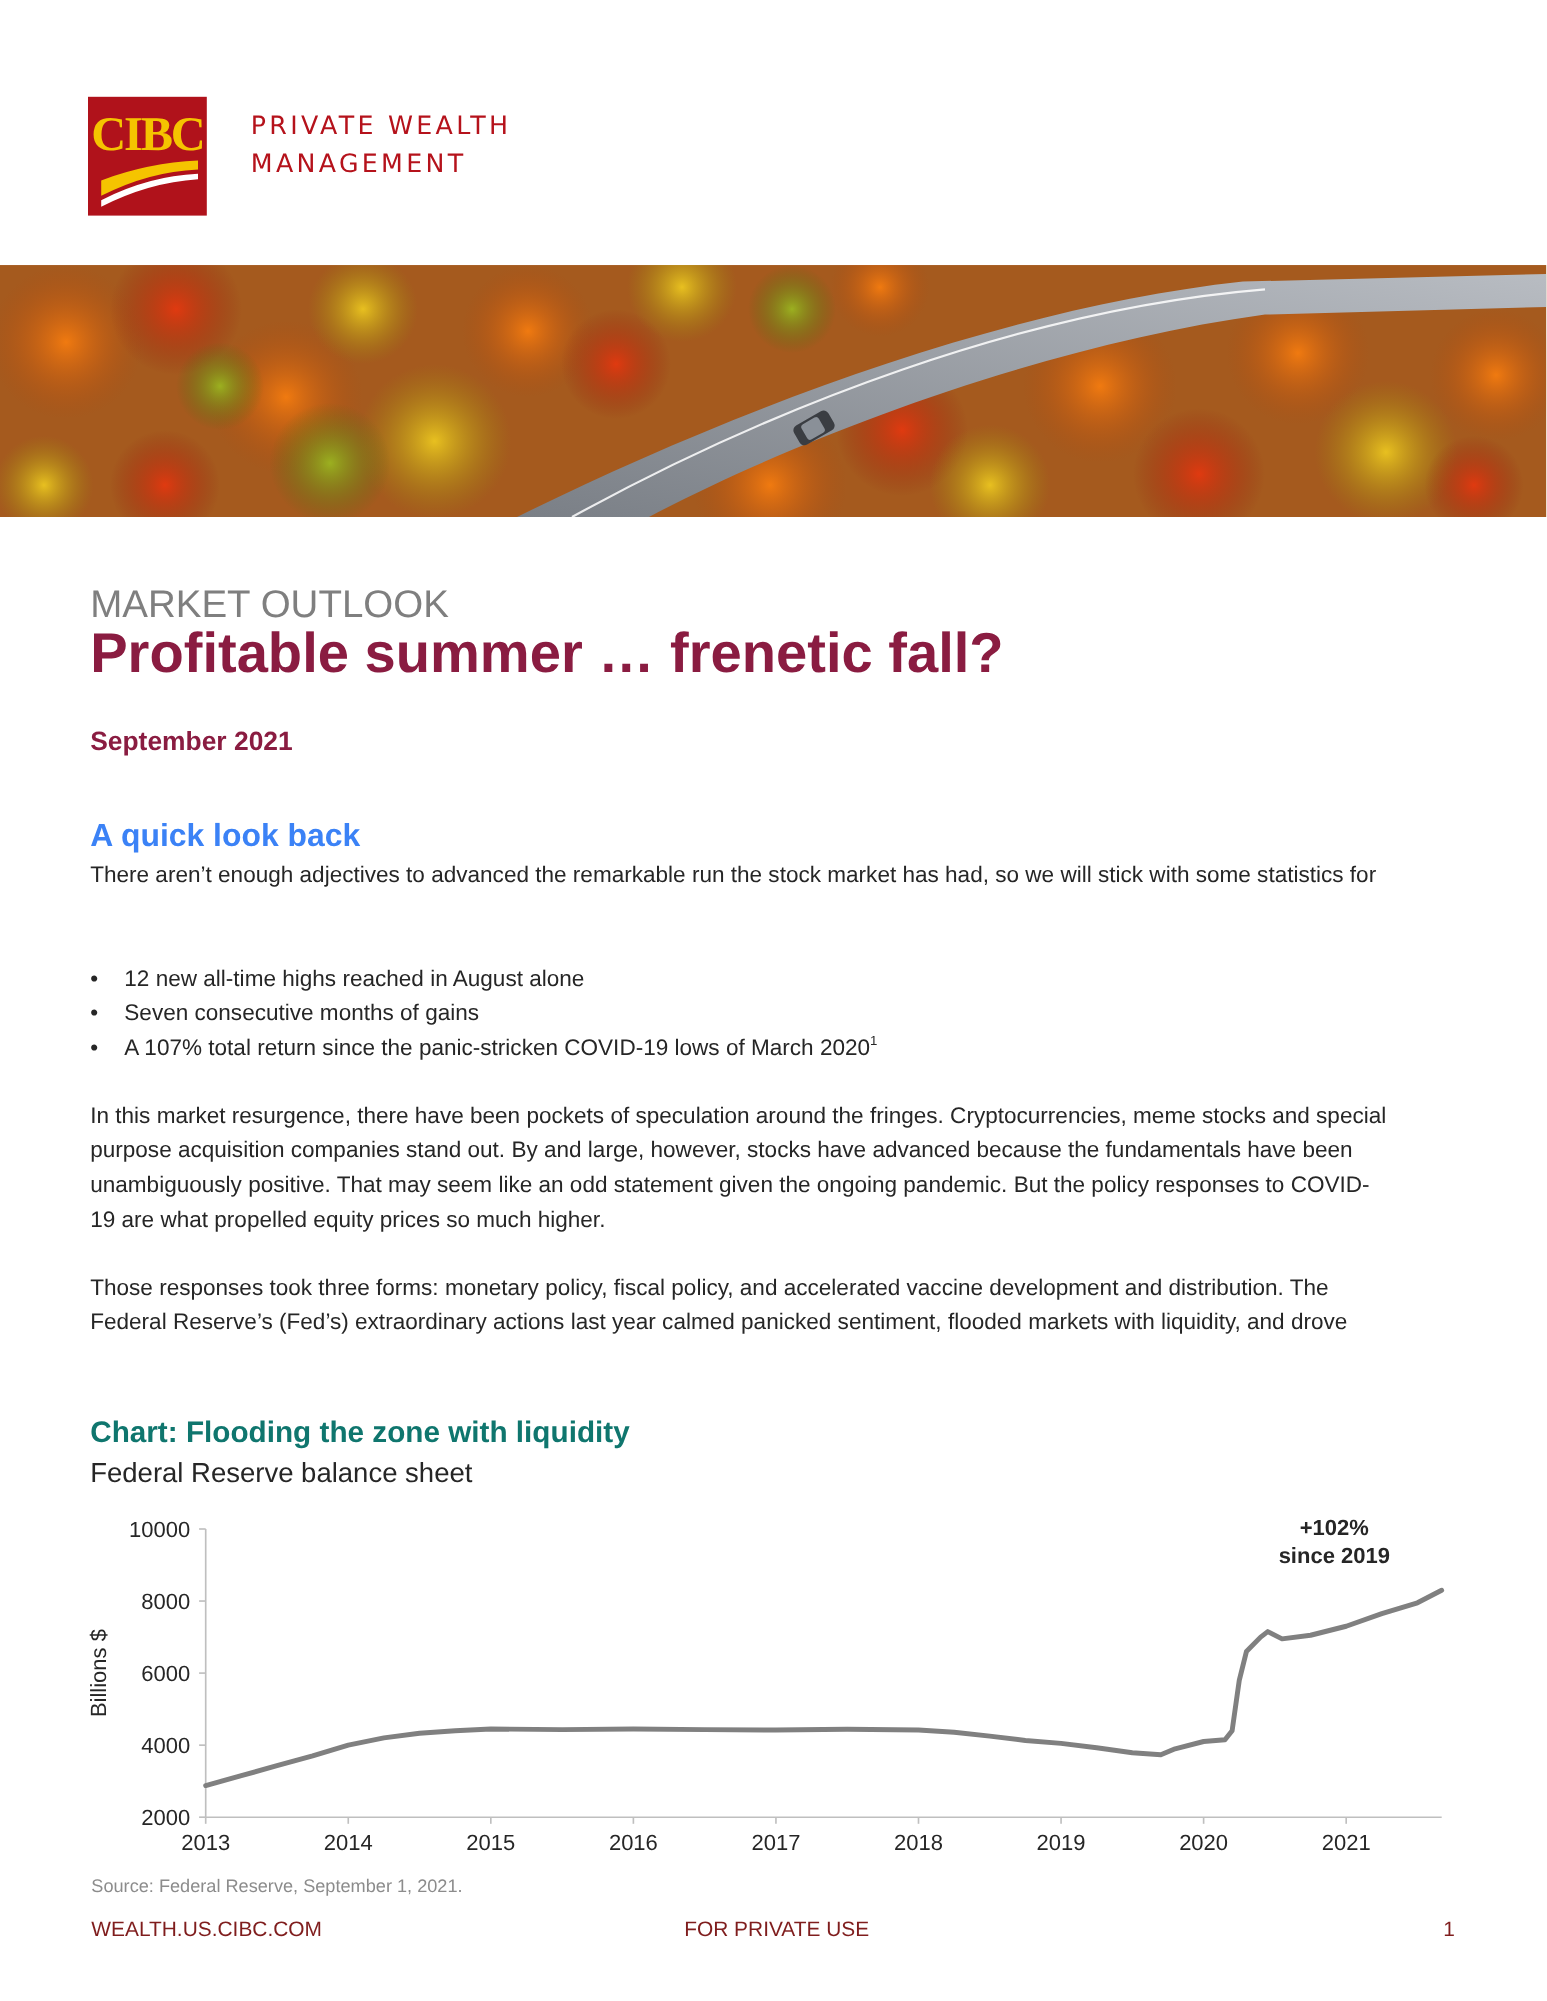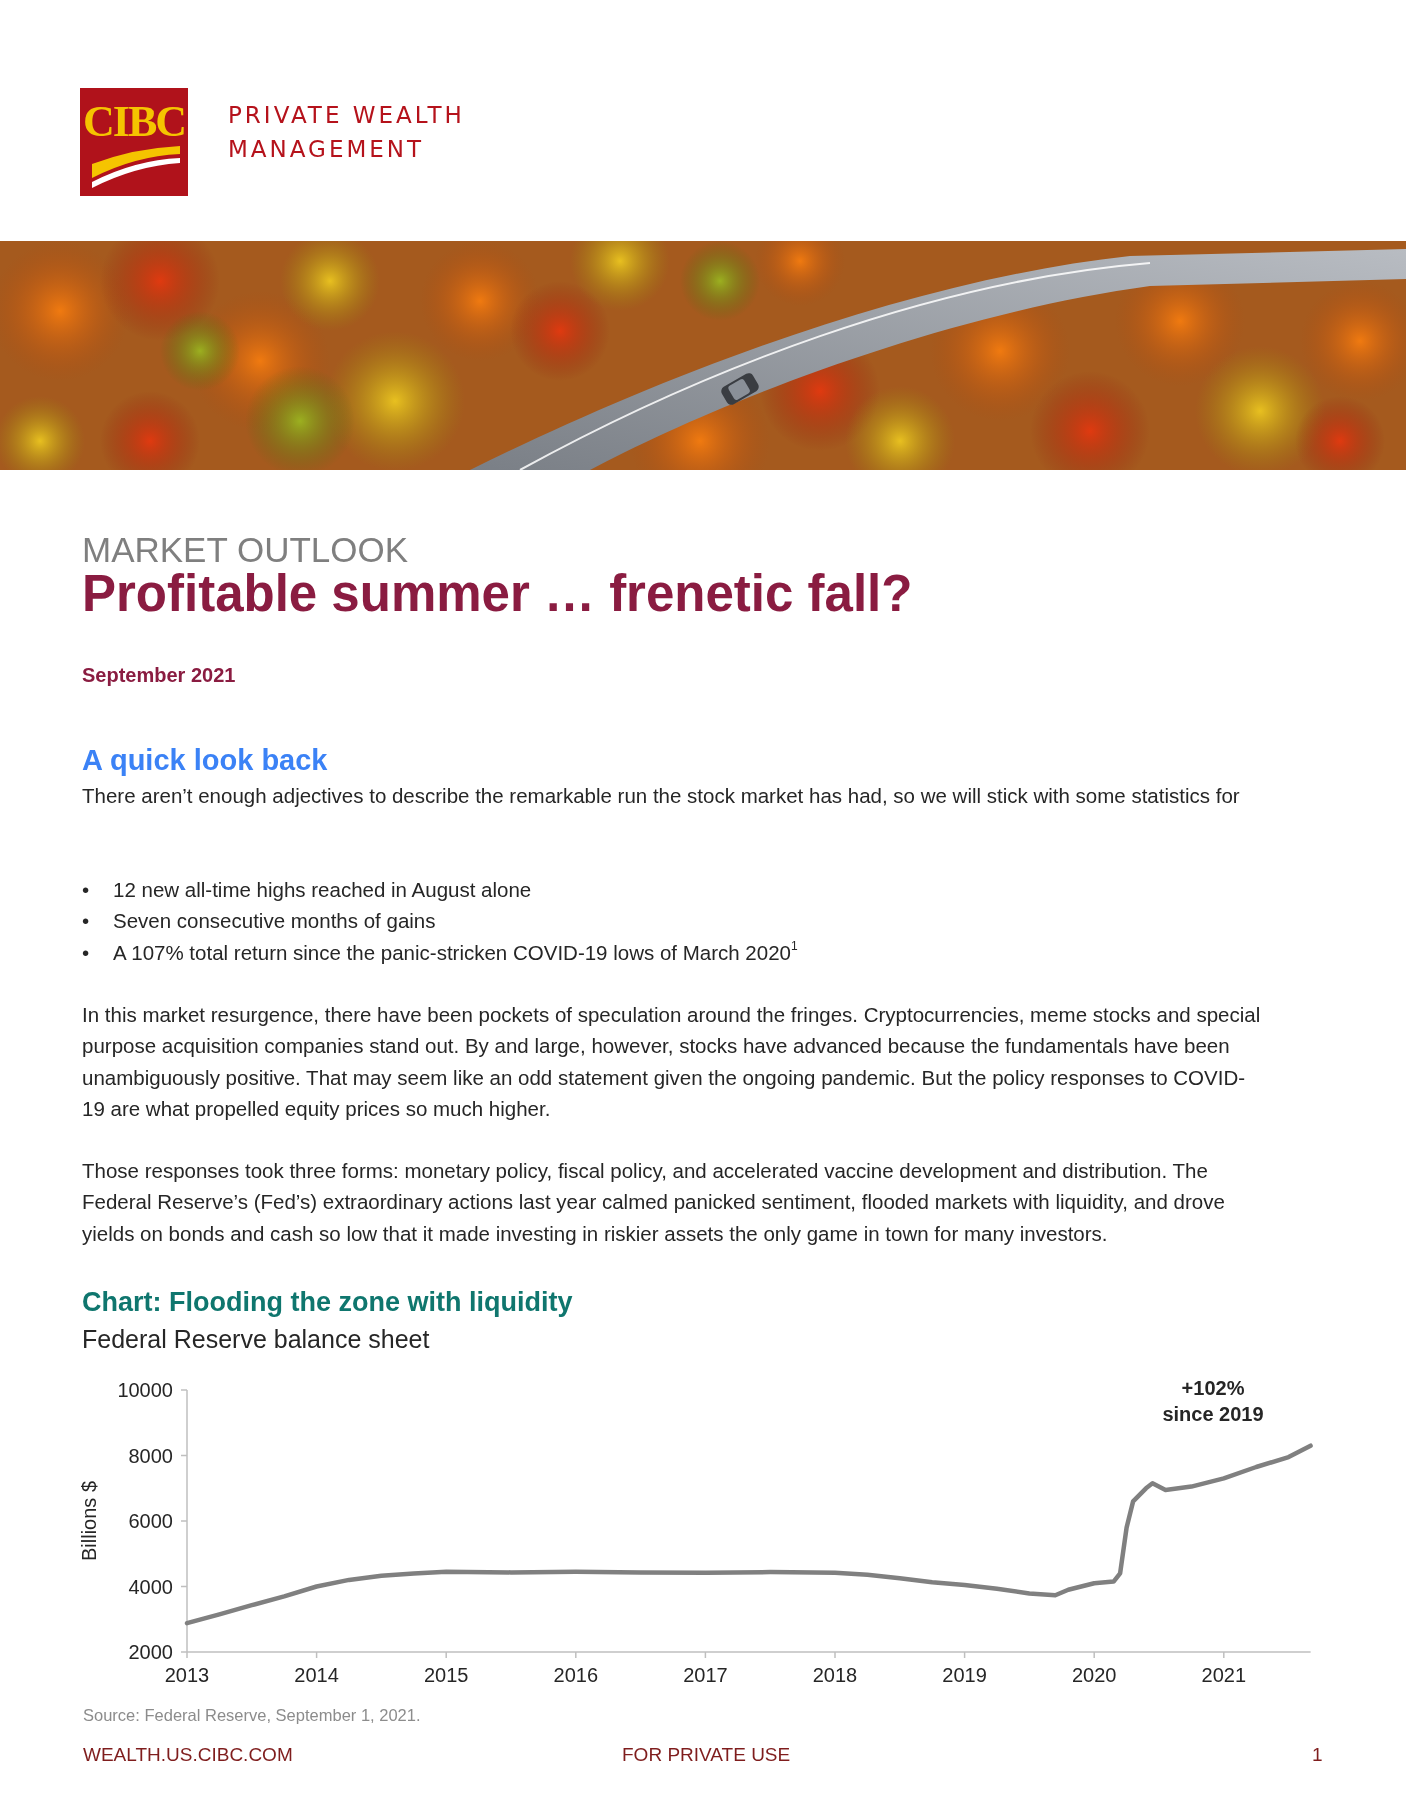--- a/index.html
+++ b/index.html
@@ -4,21 +4,21 @@
 <style>
   html,body{margin:0;padding:0;background:#fff;}
   body{width:1406px;height:1819px;position:relative;overflow:hidden;font-family:"Liberation Sans",sans-serif;color:#262626;}
   .abs{position:absolute;}
   .logo{left:80px;top:88px;width:108px;height:108px;background:#b0121b;overflow:hidden;}
   .logo-text{position:absolute;left:0;top:8px;width:108px;text-align:center;font-family:"Liberation Serif",serif;font-weight:bold;font-size:44px;color:#f5c400;letter-spacing:-2px;}
   .brand{left:228px;top:98px;color:#b5121b;font-family:"DejaVu Sans",sans-serif;font-size:23px;letter-spacing:3px;line-height:34px;}
   .banner{left:0;top:241px;width:1406px;height:229px;overflow:hidden;}
   .kicker{left:82px;top:530px;font-size:35px;color:#7f7f7f;line-height:40px;}
   .title{left:82px;top:564px;font-size:51px;font-weight:bold;color:#8a1c41;line-height:60px;white-space:nowrap;}
-  .date{left:82px;top:661px;font-size:20px;font-weight:bold;color:#8a1c41;line-height:28px;}
+  .date{left:82px;top:661px;font-size:24px;font-weight:bold;color:#8a1c41;line-height:28px;}
   .h2{left:82px;top:744px;font-size:29px;font-weight:bold;color:#3b82f6;line-height:32px;}
   .body{left:82px;width:1252px;font-size:20.5px;line-height:31.3px;color:#262626;}
   .bullets{left:82px;top:874px;font-size:20.5px;line-height:31.3px;margin:0;padding:0;list-style:none;}
   .bullets li{position:relative;padding-left:31px;}
   .bullets li .dot{position:absolute;left:0;top:0;}
   sup{font-size:12px;vertical-align:top;line-height:18px;}
   .chart-title{left:82px;top:1286px;font-size:27px;font-weight:bold;color:#0f766e;line-height:32px;}
   .chart-sub{left:82px;top:1324px;font-size:25px;color:#262626;line-height:30px;}
   .source{left:83px;top:1704px;font-size:16.5px;color:#8c8c8c;line-height:22px;}
   .footer{top:1743px;font-size:19px;color:#7f1d1d;line-height:24px;}
@@ -96,21 +96,21 @@
     </g>
   </svg>
 </div>
 
 <div class="abs kicker">MARKET OUTLOOK</div>
 <div class="abs title">Profitable summer … frenetic fall?</div>
 <div class="abs date">September 2021</div>
 
 <div class="abs h2">A quick look back</div>
 <div class="abs body" style="top:780px">
-  <div>There aren’t enough adjectives to describe the remarkable run the stock market has had, so we will stick with some statistics for</div>
+  <div>There aren’t enough adjectives to advanced the remarkable run the stock market has had, so we will stick with some statistics for</div>
 </div>
 
 <ul class="abs bullets">
   <li>
     <span class="dot">•</span>
     <span>12 new all-time highs reached in August alone</span>
   </li>
   <li>
     <span class="dot">•</span>
     <span>Seven consecutive months of gains</span>
@@ -124,21 +124,20 @@
 <div class="abs body" style="top:999px">
   <div>In this market resurgence, there have been pockets of speculation around the fringes. Cryptocurrencies, meme stocks and special</div>
   <div>purpose acquisition companies stand out. By and large, however, stocks have advanced because the fundamentals have been</div>
   <div>unambiguously positive. That may seem like an odd statement given the ongoing pandemic. But the policy responses to COVID-</div>
   <div>19 are what propelled equity prices so much higher.</div>
 </div>
 
 <div class="abs body" style="top:1155px">
   <div>Those responses took three forms: monetary policy, fiscal policy, and accelerated vaccine development and distribution. The</div>
   <div>Federal Reserve’s (Fed’s) extraordinary actions last year calmed panicked sentiment, flooded markets with liquidity, and drove</div>
-  <div>yields on bonds and cash so low that it made investing in riskier assets the only game in town for many investors.</div>
 </div>
 
 <div class="abs chart-title">Chart: Flooding the zone with liquidity</div>
 <div class="abs chart-sub">Federal Reserve balance sheet</div>
 
 <svg class="abs chart-svg" id="chart" width="1406" height="340" style="font-family:'Liberation Sans',sans-serif;">
     <line x1="187" y1="30" x2="187" y2="292" stroke="#bfbfbf" stroke-width="1.5"></line>
     <line x1="181" y1="292" x2="187" y2="292" stroke="#bfbfbf" stroke-width="1.5"></line>
     <text x="173" y="299" text-anchor="end" font-size="20" fill="#262626">2000</text>
     <line x1="181" y1="226.5" x2="187" y2="226.5" stroke="#bfbfbf" stroke-width="1.5"></line>

